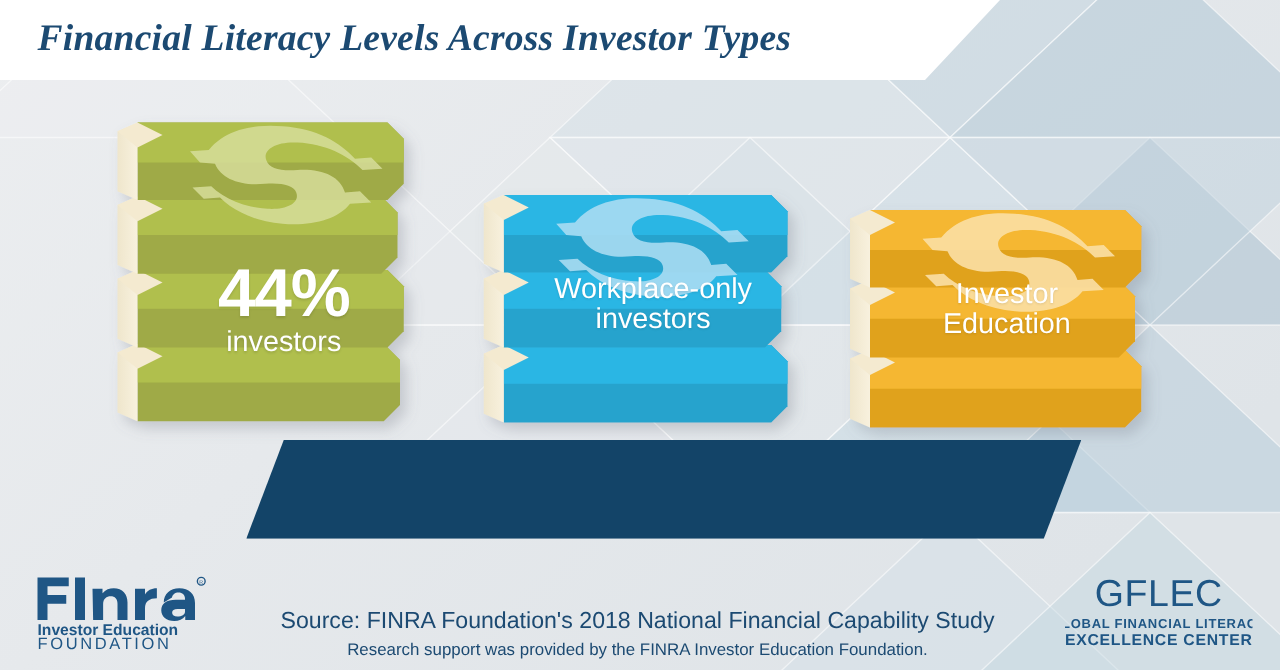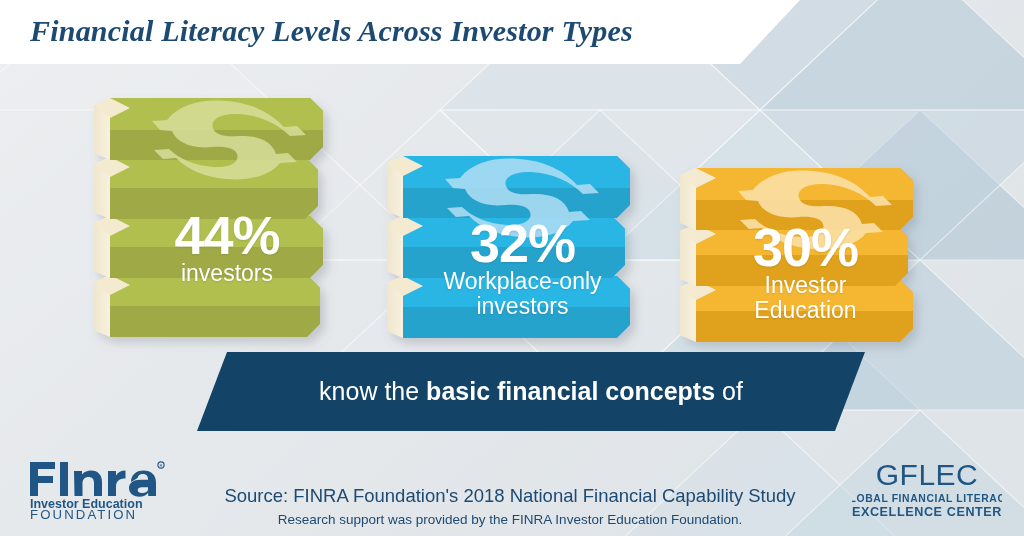--- a/index.html
+++ b/index.html
@@ -196,21 +196,20 @@
                  C186 34 168 25 146 24 C128 23 118 30 121 38 C123 45 133 47 146 46
                  C166 45 180 51 184 64 L196 63 L205 72 L188 73
                  C178 86 156 91 134 89 C112 87 95 79 84 68 L71 69 L62 60 L77 59
                  C87 69 104 76 122 77 C138 78 148 72 145 64 C143 58 133 56 120 57
                  C100 59 85 53 80 41 Z" fill="#a9dcf2" opacity="0.9"></path>
       </g>
     </g>
   </svg>
 </div>
 <div id="text-blue" class="stack-text">
-  <div class="pct">32%</div>
   <div class="lbl">Workplace-only</div>
   <div class="lbl">investors</div>
 </div>
 
 <div class="stack" id="stack-orange">
   <svg width="260" height="190" viewBox="0 0 260 190">
     <defs>
       <linearGradient id="pgO" x1="0" y1="0" x2="1" y2="0">
         <stop offset="0%" stop-color="#efe6cc"></stop>
           <stop offset="100%" stop-color="#f8f1de"></stop>
@@ -240,31 +239,29 @@
                  C186 34 168 25 146 24 C128 23 118 30 121 38 C123 45 133 47 146 46
                  C166 45 180 51 184 64 L196 63 L205 72 L188 73
                  C178 86 156 91 134 89 C112 87 95 79 84 68 L71 69 L62 60 L77 59
                  C87 69 104 76 122 77 C138 78 148 72 145 64 C143 58 133 56 120 57
                  C100 59 85 53 80 41 Z" fill="#fbdfa4" opacity="0.9"></path>
       </g>
     </g>
   </svg>
 </div>
 <div id="text-orange" class="stack-text">
-  <div class="pct">30%</div>
   <div class="lbl">Investor</div>
   <div class="lbl">Education</div>
 </div>
 
 <div id="banner">
   <svg id="banner-shape" viewBox="0 0 668 79" preserveAspectRatio="none">
     <polygon points="30,0 668,0 638,79 0,79" fill="#134468"></polygon>
   </svg>
   <div id="banner-text">
-    <div class="line"><span>know the </span><b>basic financial concepts</b><span> of</span></div>
   </div>
 </div>
 
 <div id="source-block">
   <div id="source-main">Source: FINRA Foundation's 2018 National Financial Capability Study</div>
   <div id="source-sub">Research support was provided by the FINRA Investor Education Foundation.</div>
 </div>
 
 <div id="finra-logo">
   <svg width="140" height="62" viewBox="0 0 140 62">

